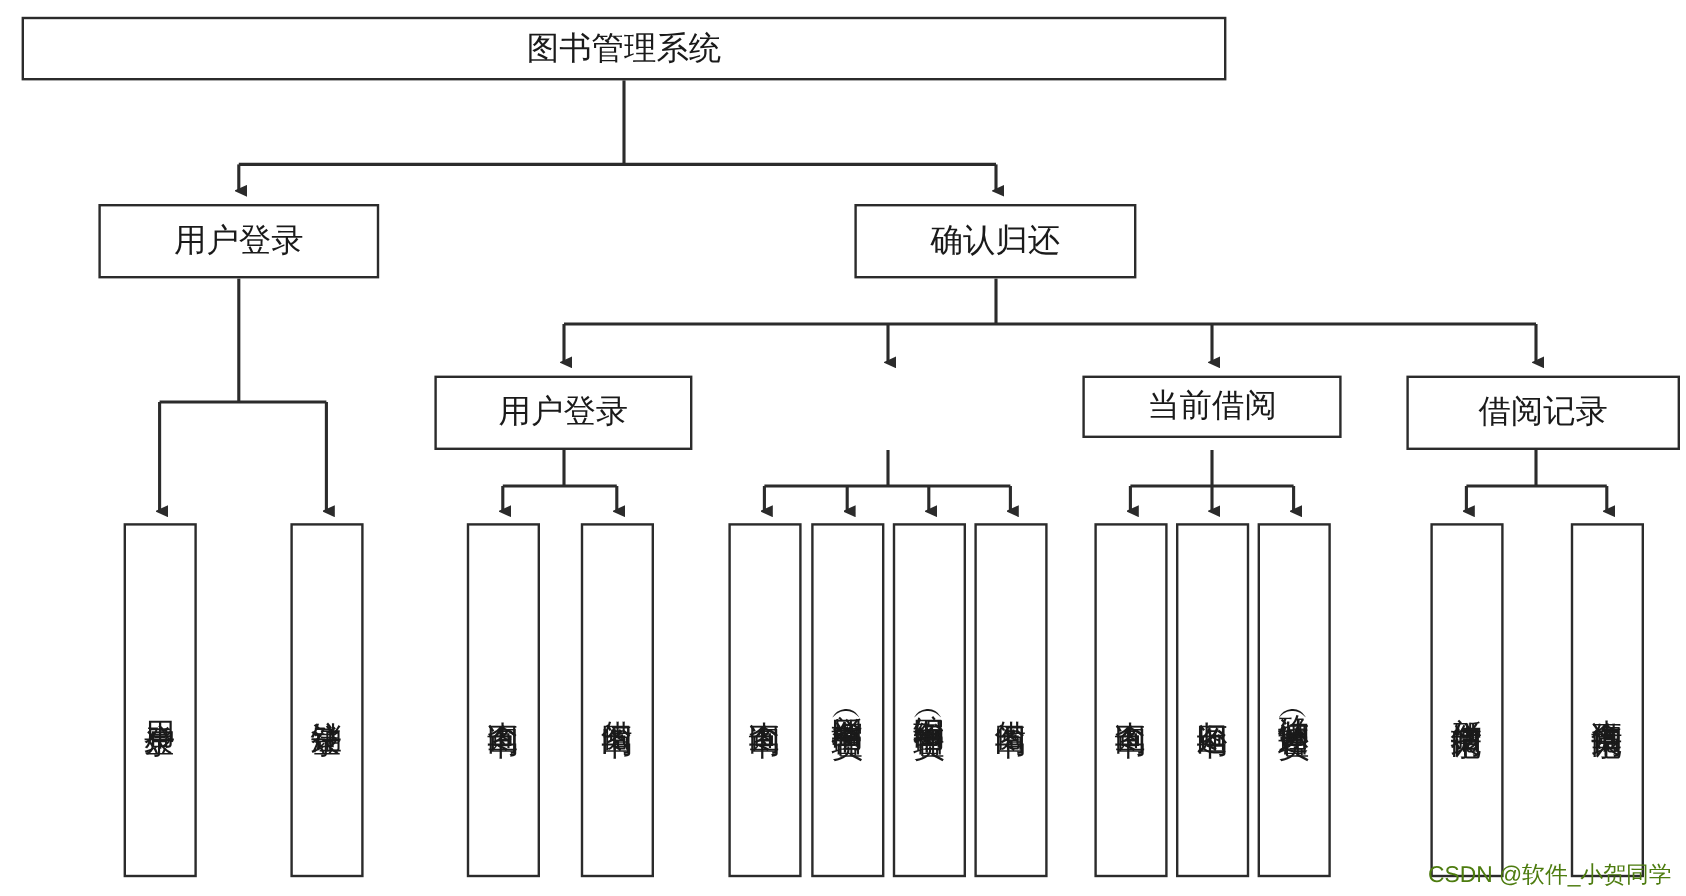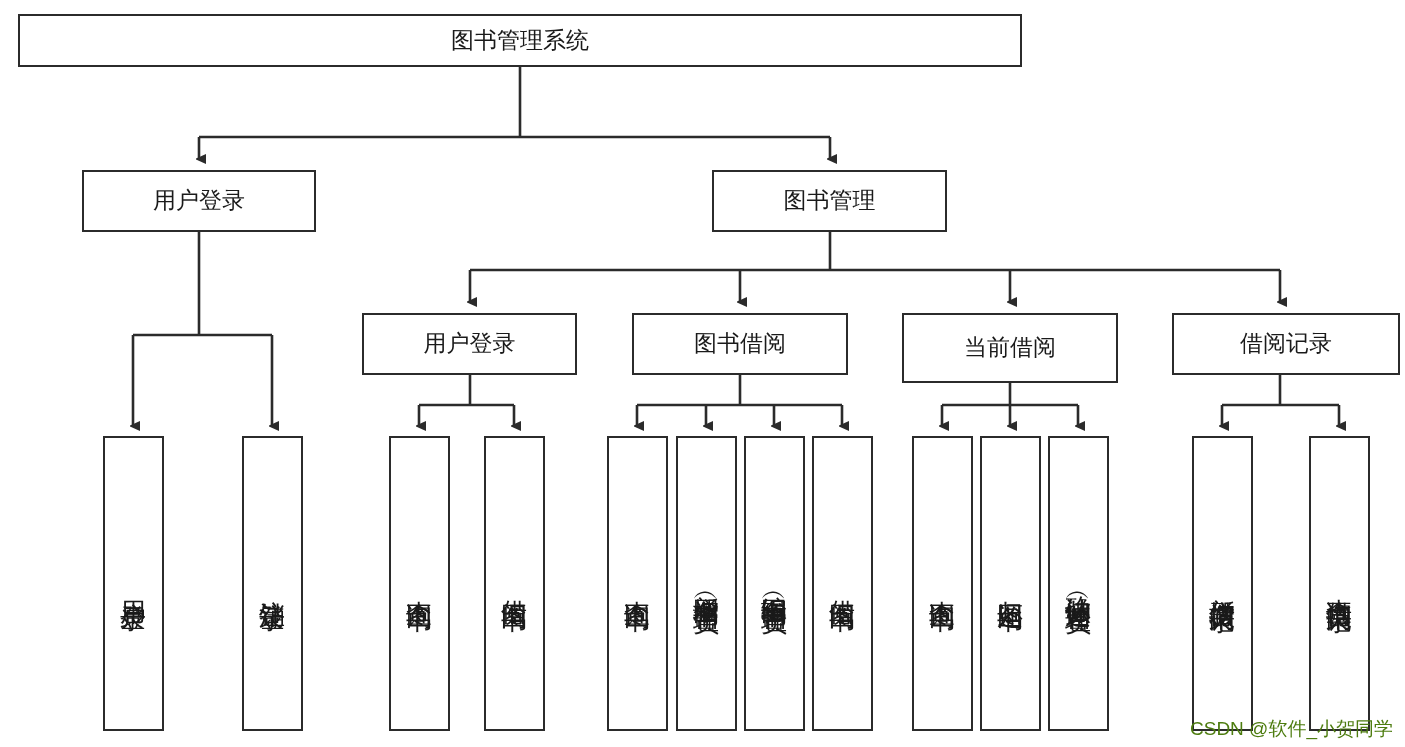--- a/index.html
+++ b/index.html
@@ -35,21 +35,21 @@
     justify-content: center;
     overflow: hidden;
   }
   .node .label {
     color: #1a1a1a;
     text-align: center;
     line-height: 1.18;
     white-space: nowrap;
   }
   .node.horizontal .label {
-    font-size: 23px;
+    font-size: 27px;
   }
   .node.vertical {
     align-items: center;
     justify-content: center;
   }
   .node.vertical .label {
     writing-mode: vertical-rl;
     text-orientation: upright;
     font-size: 26px;
     letter-spacing: 2px;
@@ -119,30 +119,27 @@
   </svg>
 
   <div class="node horizontal" style="left:18px; top:14px; width:1004px; height:53px;">
     <span class="label">图书管理系统</span>
   </div>
 
   <div class="node horizontal" style="left:82px; top:170px; width:234px; height:62px;">
     <span class="label">用户登录</span>
   </div>
   <div class="node horizontal" style="left:712px; top:170px; width:235px; height:62px;">
-    <span class="label">图书管理</span>
+    <span class="label">确认归还</span>
   </div>
 
   <div class="node horizontal" style="left:362px; top:313px; width:215px; height:62px;">
     <span class="label">用户登录</span>
   </div>
-  <div class="node horizontal" style="left:632px; top:313px; width:216px; height:62px;">
-    <span class="label">图书借阅</span>
-  </div>
-  <div class="node horizontal" style="left:902px; top:313px; width:216px; height:70px;">
+  <div class="node horizontal" style="left:902px; top:313px; width:216px; height:52px;">
     <span class="label">当前借阅</span>
   </div>
   <div class="node horizontal" style="left:1172px; top:313px; width:228px; height:62px;">
     <span class="label">借阅记录</span>
   </div>
 
   <div class="node vertical" style="left:103px; top:436px; width:61px; height:295px;">
     <span class="label">用户登录</span>
   </div>
   <div class="node vertical" style="left:242px; top:436px; width:61px; height:295px;">

